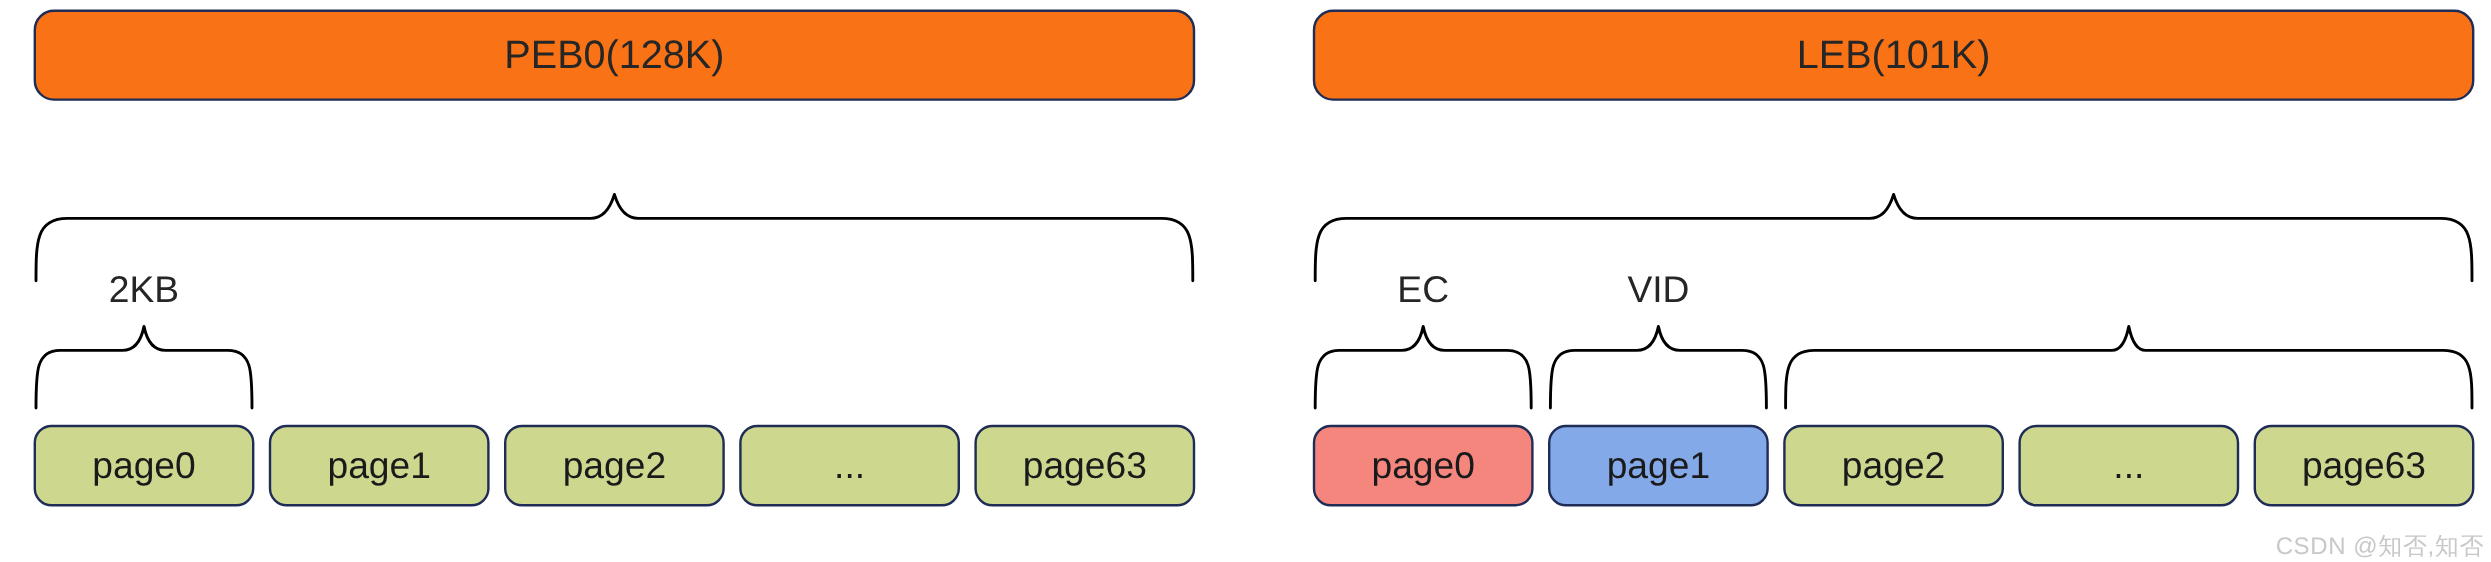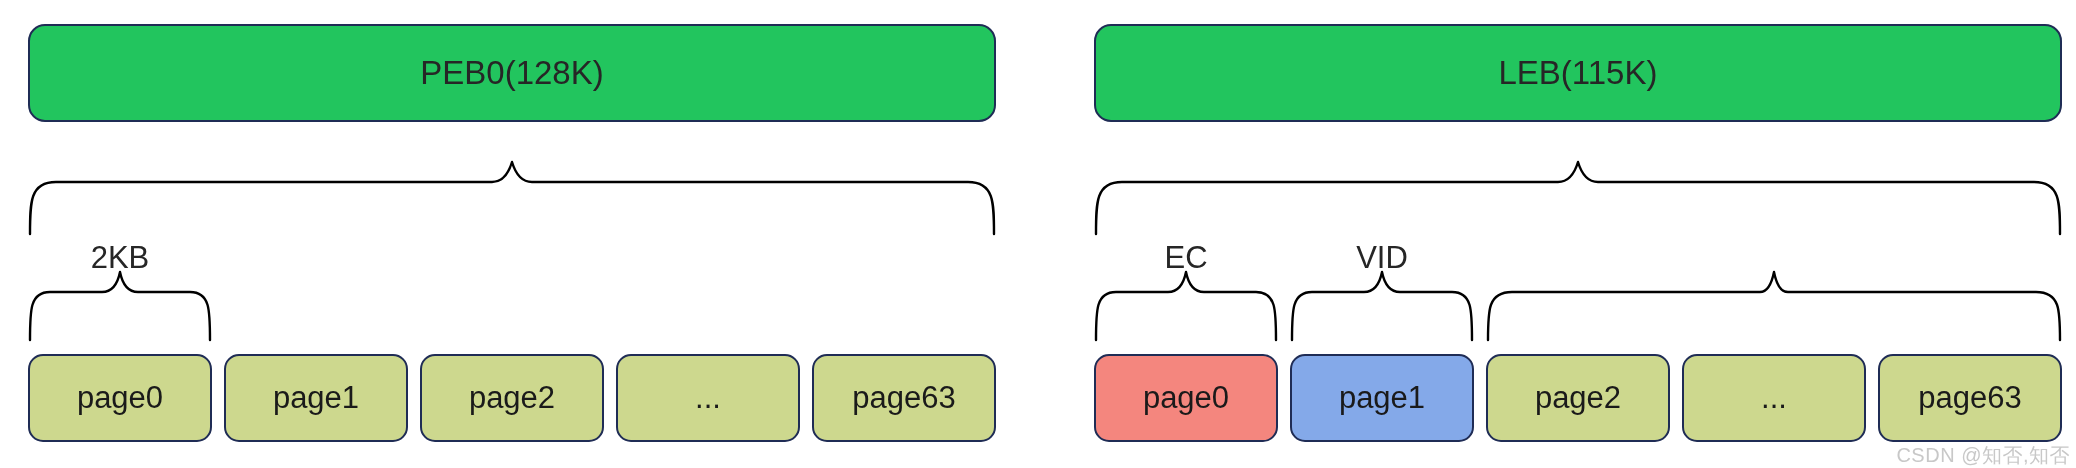--- a/index.html
+++ b/index.html
@@ -18,47 +18,47 @@
     background:#ffffff;
     font-family:"Liberation Sans", sans-serif;
     color:var(--text);
     overflow:hidden;
   }
   .group{position:absolute;top:0;width:968px;height:468px;}
   .group.left{left:28px;}
   .group.right{left:1094px;}
 
   .block{
-    position:absolute;left:0;top:24px;width:968px;height:98px;
+    position:absolute;left:0;top:8px;width:968px;height:76px;
     box-sizing:border-box;
     border:2px solid var(--box-border);
     border-radius:17px;
-    background:#22c55e;
+    background:#f97316;
     display:flex;align-items:center;justify-content:center;
     font-size:33px;
     color:var(--text);
   }
 
   .brace{position:absolute;overflow:visible;}
   .brace path{fill:none;stroke:var(--brace-stroke);stroke-width:2.4;stroke-linejoin:round;stroke-linecap:round;}
   .brace.big{left:0;top:156px;}
   .brace.small{top:264px;}
 
   .size-label{
     position:absolute;top:224px;height:36px;
     display:flex;align-items:center;justify-content:center;
-    font-size:31px;color:var(--text);margin-top:16px;
+    font-size:31px;color:var(--text);
   }
 
   .pages{
     position:absolute;left:0;top:354px;width:968px;height:88px;
     display:flex;gap:12px;
   }
   .page{
-    flex:0 0 184px;height:88px;
+    flex:0 0 184px;height:68px;
     box-sizing:border-box;
     border:2.5px solid var(--box-border);
     border-radius:15px;
     display:flex;align-items:center;justify-content:center;
     font-size:31px;color:#1a1a1a;
   }
   .page.green{background:var(--page-green);}
   .page.red{background:var(--page-red);}
   .page.blue{background:var(--page-blue);}
 
@@ -105,21 +105,21 @@
         <span>...</span>
       </div>
       <div class="page green">
         <span>page63</span>
       </div>
     </div>
   </section>
 
   <section class="group right">
     <div class="block">
-      <span>LEB(115K)</span>
+      <span>LEB(101K)</span>
     </div>
 
     <svg class="brace big" width="968" height="82" viewBox="0 0 968 82">
       <path d="M 2 78 C 2 46 2 26 28 26 L 464 26 Q 478 26 484 6 Q 490 26 504 26 L 940 26 C 966 26 966 46 966 78"></path>
     </svg>
 
     <div class="size-label" style="left:196px;width:184px">VID</div>
     <div class="size-label" style="left:0;width:184px">EC</div>
 
     <svg class="brace small" style="left:0" width="184" height="80" viewBox="0 0 184 80">

